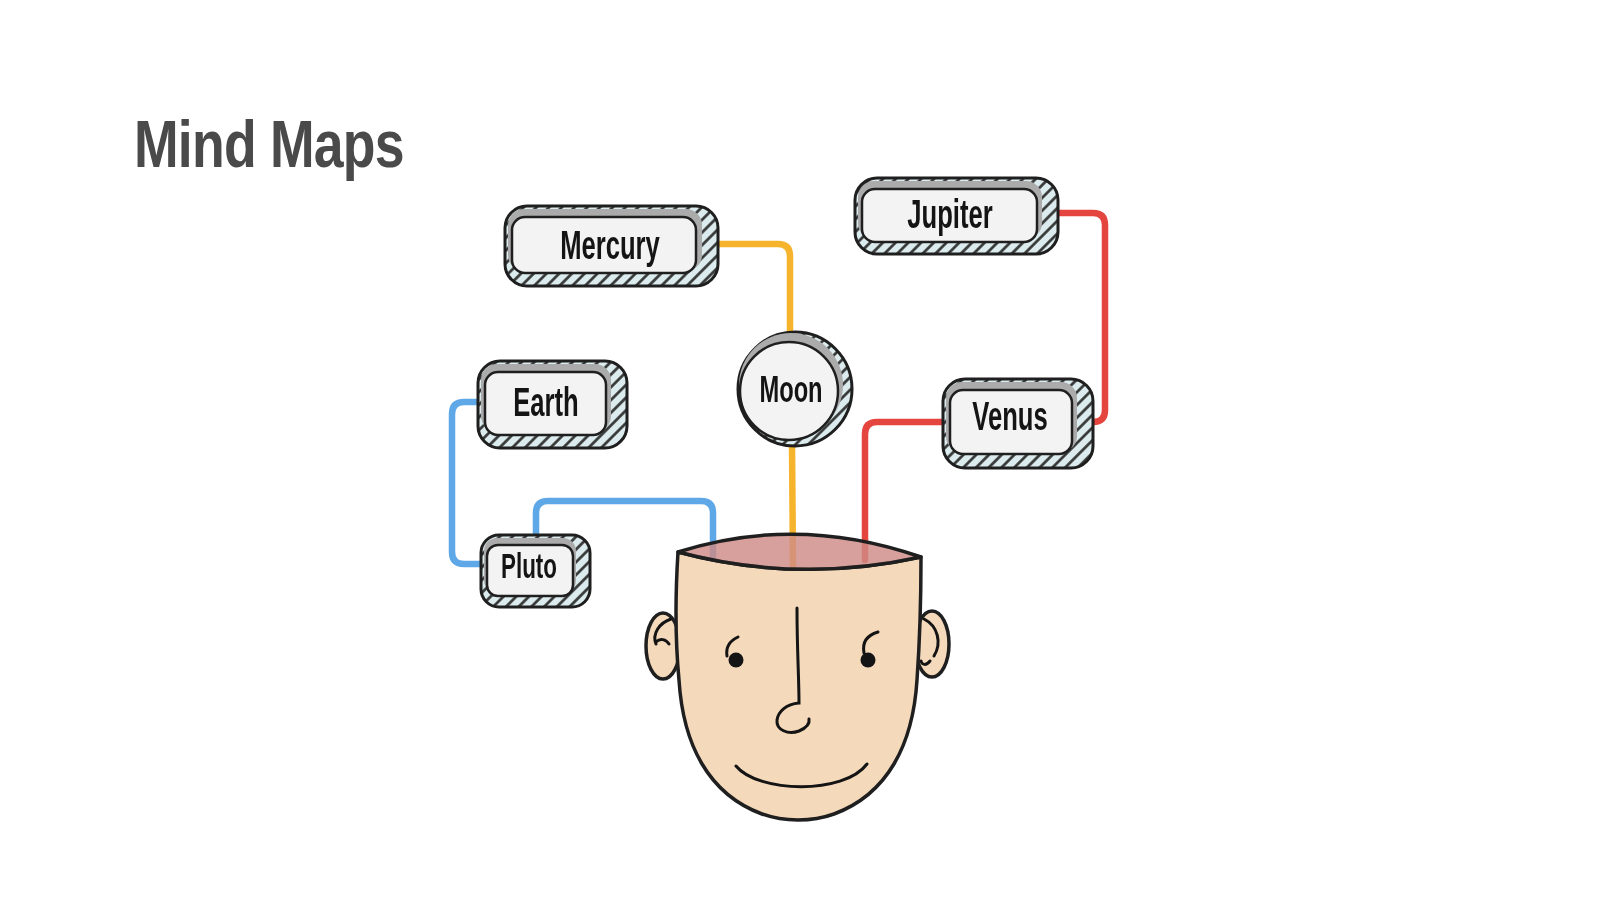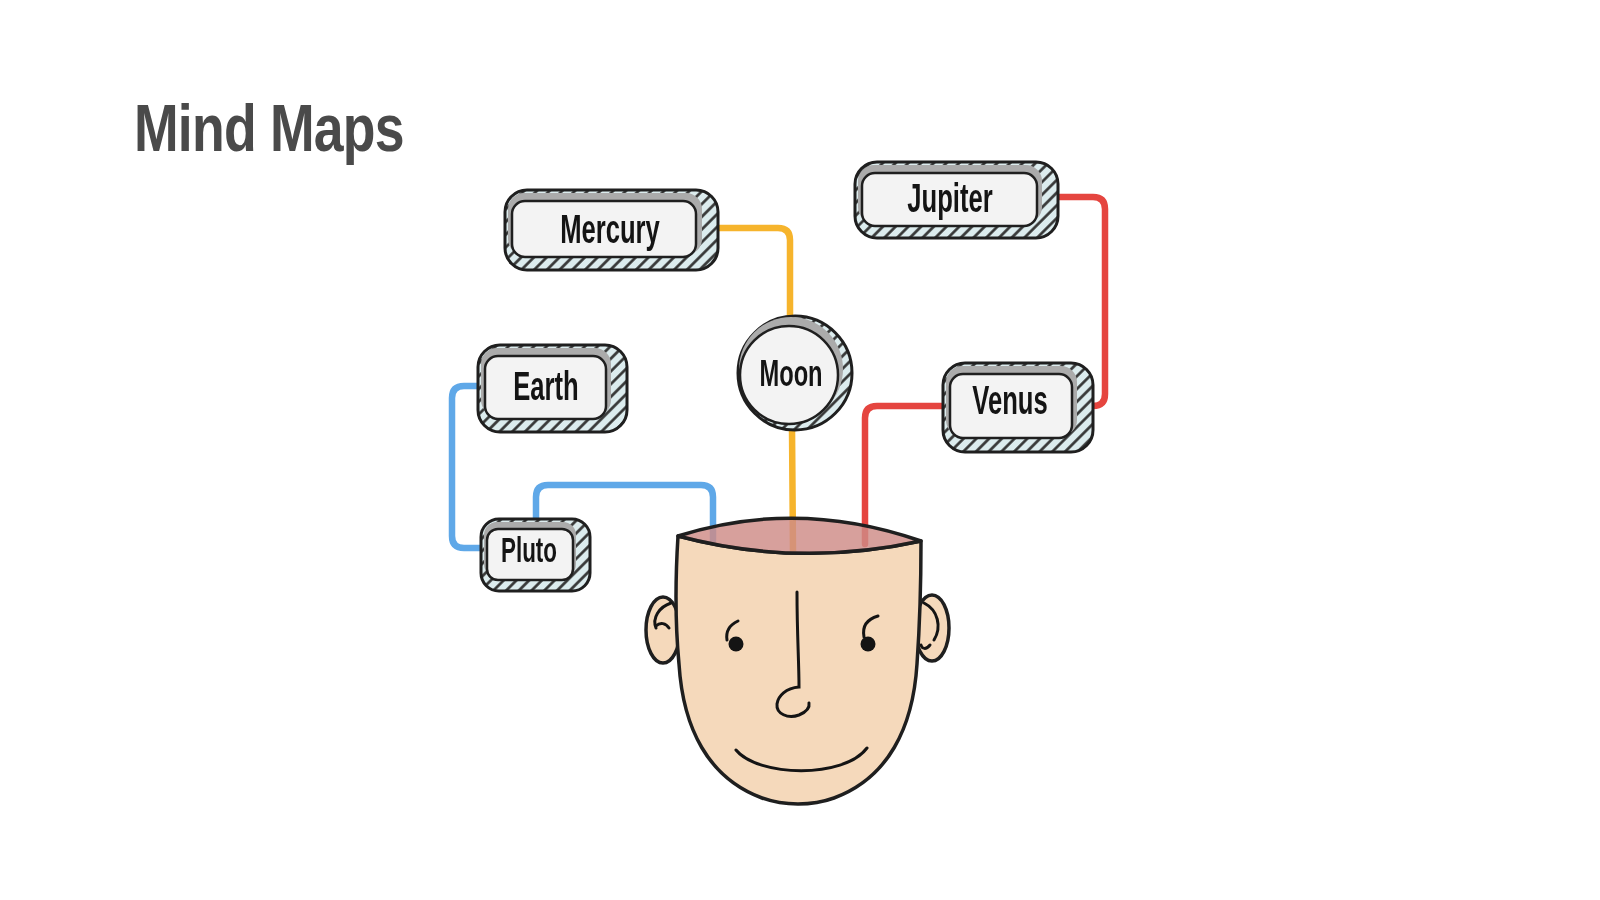--- a/index.html
+++ b/index.html
@@ -1,17 +1,17 @@
 <!DOCTYPE html>
 <html style="--title-color: #4a4a4a; --outline: #1f1f1f; --node-fill: #f3f3f3; --node-top-shade: #ababab; --hatch-fill: #dcecee; --hatch-stroke: #2e2e2e; --skin: #f5d9bb; --brain-pink: #ce8b86; --feature-black: #141414; --connector-yellow: #f6b42c; --connector-red: #e5453f; --connector-blue: #5fa8e8;"><head>
 <meta charset="utf-8">
 <style>
   html,body{margin:0;padding:0;background:#ffffff;}
   .slide{position:relative;width:1600px;height:848px;background:#ffffff;overflow:hidden;
-         font-family:"Liberation Sans",sans-serif;}
+         font-family:"Liberation Sans",sans-serif;margin-top:16px;}
   .slide-title{position:absolute;left:134px;top:94px;margin:0;
                font-size:67px;line-height:1;font-weight:bold;letter-spacing:-1px;
                color:var(--title-color,#4a4a4a);
                transform:scaleX(0.80);transform-origin:left top;white-space:nowrap;}
   svg.scene{position:absolute;left:0;top:0;}
 
   
   .connector{fill:none;stroke-width:6.5;stroke-linecap:round;}
 
   

